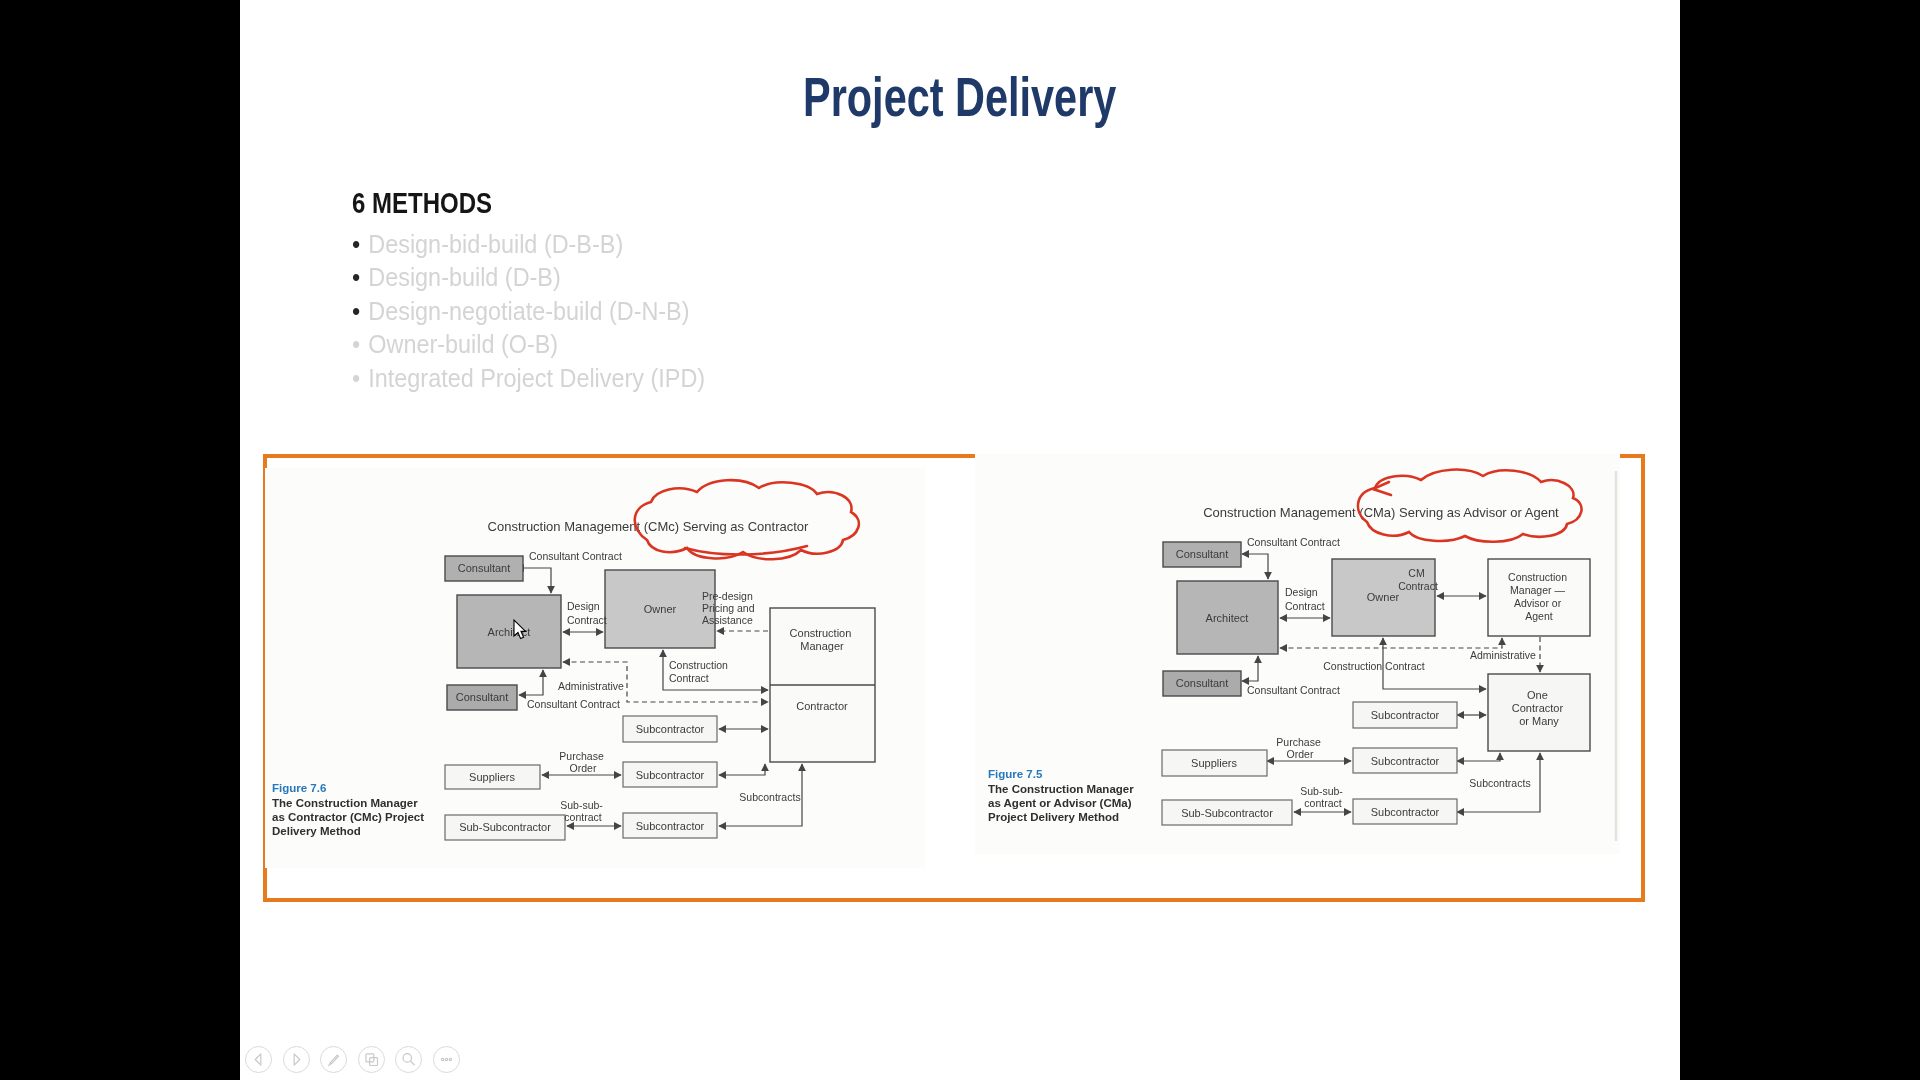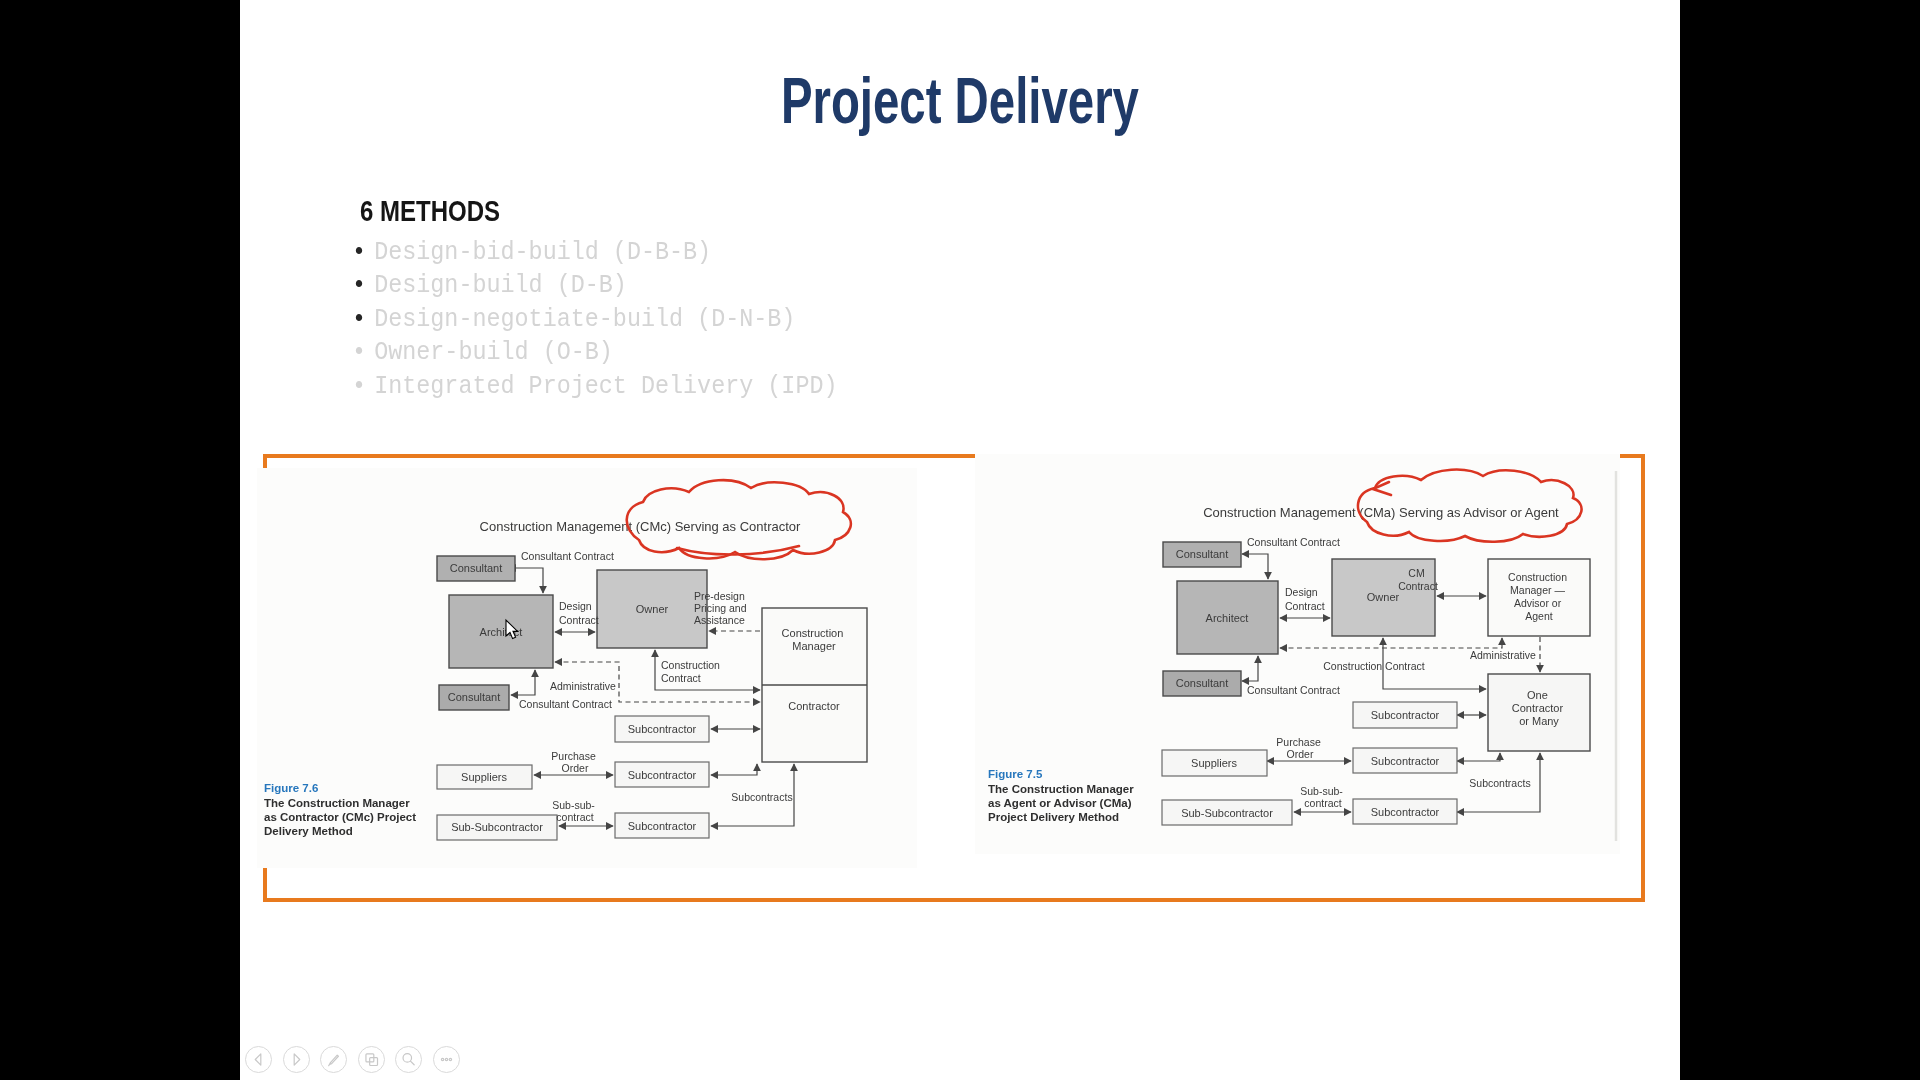--- a/index.html
+++ b/index.html
@@ -3,27 +3,27 @@
 <meta charset="utf-8">
 <style>
   html,body{margin:0;padding:0;}
   body{width:1920px;height:1080px;background:#000;position:relative;overflow:hidden;
        font-family:"Liberation Sans",sans-serif;}
   .bar{position:absolute;top:0;height:1080px;background:#000;}
   .bar-left{left:0;width:240px;}
   .bar-right{left:1680px;width:240px;}
   .slide{position:absolute;left:240px;top:0;width:1440px;height:1080px;background:#ffffff;}
   .title{position:absolute;top:64px;left:0;width:100%;text-align:center;
-         color:#1f3a68;font-weight:bold;font-size:64px;white-space:nowrap;}
+         color:#1f3a68;font-weight:bold;font-size:56px;white-space:nowrap;}
   .title .cond{display:inline-block;transform:scaleX(0.74);transform-origin:center;}
   .methods{position:absolute;left:112px;top:186px;}
-  .methods h2{margin:8px;font-size:30px;font-weight:bold;color:#151515;white-space:nowrap;}
+  .methods h2{margin:0;font-size:30px;font-weight:bold;color:#151515;white-space:nowrap;}
   .methods h2 .cond{display:inline-block;transform:scaleX(0.8);transform-origin:left;}
   .methods ul{list-style:none;margin:8px 0 0 0;padding:0;}
-  .methods li{font-family:Liberation Mono, monospace;font-size:26px;line-height:33.4px;white-space:nowrap;}
+  .methods li{font-family:Liberation Sans, sans-serif;font-size:26px;line-height:33.4px;white-space:nowrap;}
   .methods li .li-inner{display:inline-block;transform:scaleX(0.9);transform-origin:left;}
   .methods li .dot{margin-right:9px;}
   .m-dim .txt{color:#d4d4d4;} .m-dim .dot{color:#262626;}
   .m-active .txt{color:#1c1c1c;} .m-active .dot{color:#1c1c1c;}
   .m-upcoming .txt{color:#d4d4d4;} .m-upcoming .dot{color:#d4d4d4;}
   .frame{position:absolute;left:263px;top:454px;width:1382px;height:448px;
          box-sizing:border-box;border:4px solid #e87a1e;background:#fff;}
   .diagram{position:absolute;}
   .diagram svg{display:block;}
   svg text{font-family:"Liberation Sans",sans-serif;fill:#3b3b3b;}
@@ -54,21 +54,21 @@
     <li class="m-dim"><span class="li-inner"><span class="dot">•</span><span class="txt">Design-bid-build (D-B-B)</span></span></li>
     <li class="m-dim"><span class="li-inner"><span class="dot">•</span><span class="txt">Design-build (D-B)</span></span></li>
     <li class="m-dim"><span class="li-inner"><span class="dot">•</span><span class="txt">Design-negotiate-build (D-N-B)</span></span></li>
     <li class="m-upcoming"><span class="li-inner"><span class="dot">•</span><span class="txt">Owner-build (O-B)</span></span></li>
     <li class="m-upcoming"><span class="li-inner"><span class="dot">•</span><span class="txt">Integrated Project Delivery (IPD)</span></span></li>
   </ul>
 </div>
 
 <div class="frame"></div>
 
-<div class="diagram" style="left:257px;top:460px;">
+<div class="diagram" style="left:265px;top:460px;">
 <svg width="660" height="420" viewBox="0 0 660 420">
   <defs>
     <marker id="m1" viewBox="0 0 10 10" refX="9" refY="5" markerWidth="6.5" markerHeight="6.5" orient="auto-start-reverse">
       <path d="M0,0 L10,5 L0,10 z" fill="#454545"></path>
     </marker>
   </defs>
   <rect x="0" y="8" width="660" height="400" fill="#fcfcfb"></rect>
 
   <text class="fig-title" x="383" y="71" text-anchor="middle">Construction Management (CMc) Serving as Contractor</text>
 

